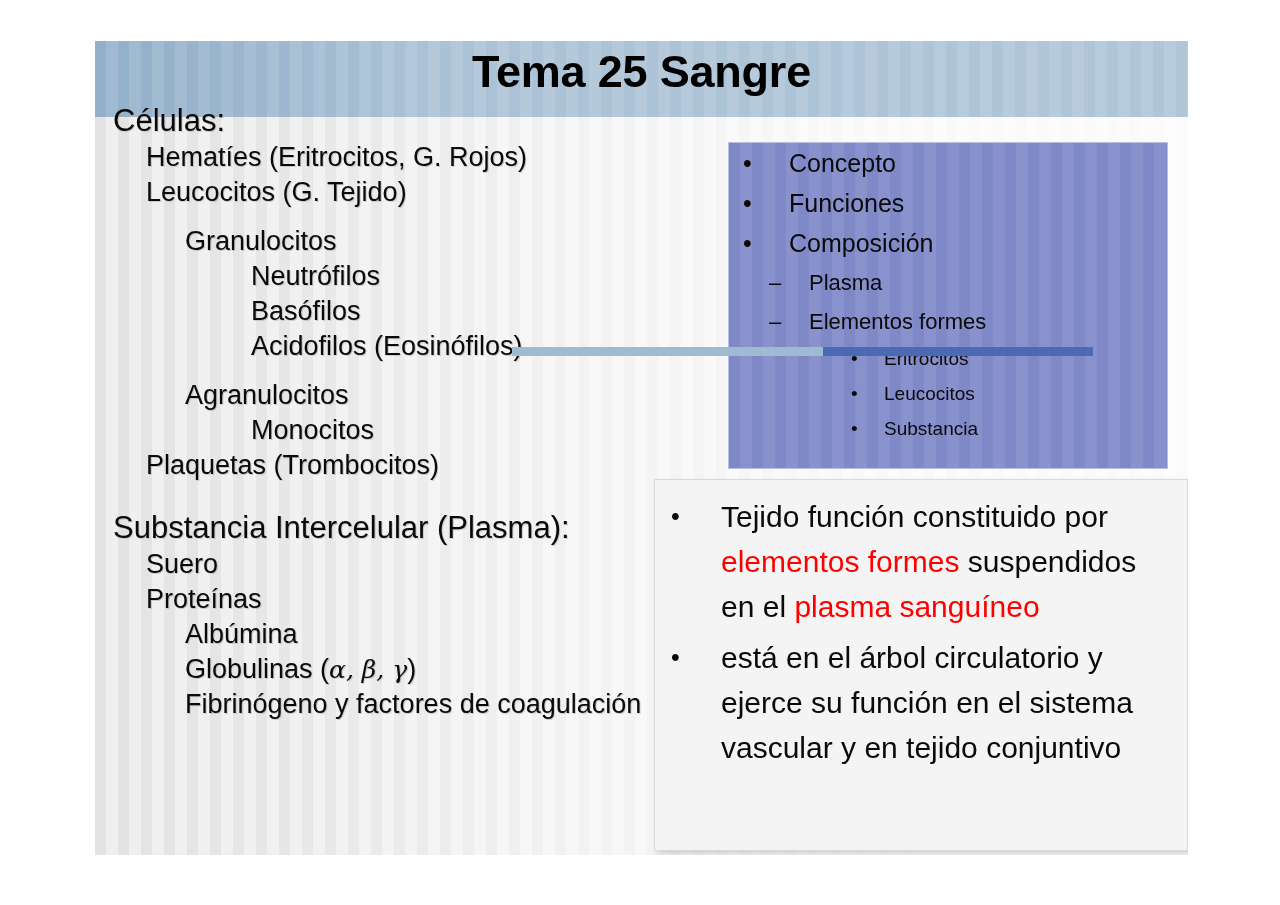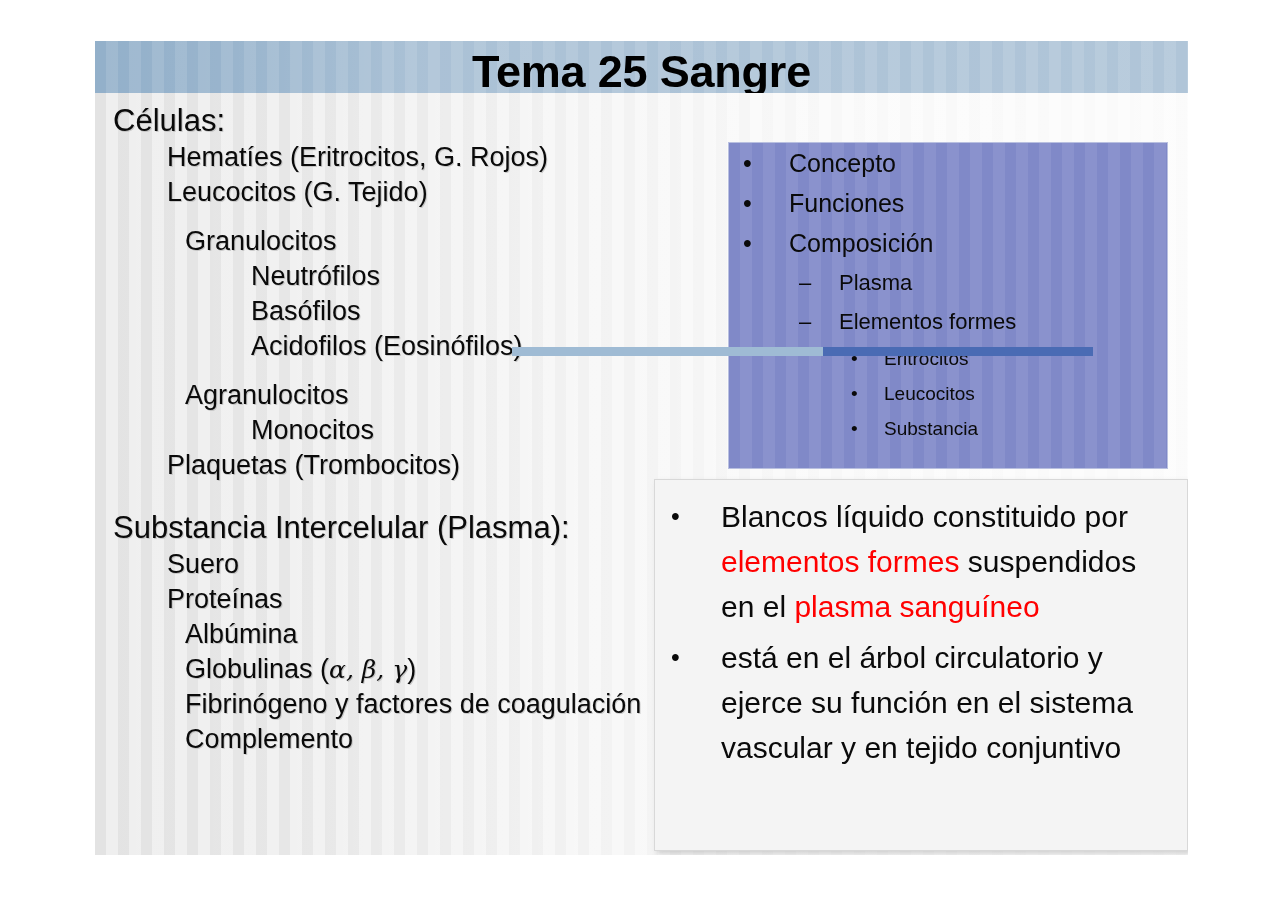--- a/index.html
+++ b/index.html
@@ -43,21 +43,21 @@
         rgba(255,255,255,0.85) 100%);
     pointer-events: none;
   }
 
   
   #title-banner {
     position: absolute;
     left: 0;
     top: 0;
     width: 1093px;
-    height: 52px;
+    height: 76px;
     background:
       repeating-linear-gradient(
         to right,
         #93b0ca 0px, #93b0ca 11px,
         #9fb9d0 11px, #9fb9d0 23px
       );
     overflow: hidden;
   }
   #title-banner-fade {
     position: absolute;
@@ -86,21 +86,21 @@
     top: 61px;
     width: 640px;
     z-index: 3;
   }
   .ln {
     color: #0a0a0a;
     white-space: nowrap;
     text-shadow: 1px 1px 0 rgba(170,170,170,0.55);
   }
   .lvl0 { font-size: 31px; line-height: 38px; padding-left: 18px; }
-  .lvl1 { font-size: 27px; line-height: 35px; padding-left: 72px; }
+  .lvl1 { font-size: 27px; line-height: 35px; padding-left: 51px; }
   .lvl2 { font-size: 27px; line-height: 35px; padding-left: 90px; }
   .lvl3 { font-size: 27px; line-height: 35px; padding-left: 156px; }
   .gap  { height: 14px; }
   .gap-lg { height: 26px; }
   .greek { font-family: "DejaVu Serif", serif; font-style: italic; font-size: 25px; }
 
   
   #blue-box {
     position: absolute;
     left: 633px;
@@ -117,21 +117,21 @@
     box-sizing: border-box;
     z-index: 5;
     overflow: hidden;
   }
   .bb-row {
     color: #0a0a0a;
     white-space: nowrap;
     position: relative;
   }
   .bb-l1 { font-size: 25px; line-height: 40px; padding-left: 14px; }
-  .bb-l2 { font-size: 22px; line-height: 39px; padding-left: 70px; }
+  .bb-l2 { font-size: 22px; line-height: 39px; padding-left: 40px; }
   .bb-l3 { font-size: 19px; line-height: 35px; padding-left: 122px; }
   .bb-bullet { display: inline-block; width: 46px; }
   .bb-bullet2 { display: inline-block; width: 40px; }
   .bb-bullet3 { display: inline-block; width: 33px; }
 
   
   #connector-bar {
     position: absolute;
     left: 417px;
     top: 306px;
@@ -218,21 +218,20 @@
 
     <div class="gap-lg"></div>
 
     <div class="ln lvl0">Substancia Intercelular (Plasma):</div>
     <div class="ln lvl1">Suero</div>
     <div class="ln lvl1">Proteínas</div>
 
     <div class="ln lvl2">Albúmina</div>
     <div class="ln lvl2"><span>Globulinas (</span><span class="greek">α, β, γ</span><span>)</span></div>
     <div class="ln lvl2">Fibrinógeno y factores de coagulación</div>
-    <div class="ln lvl2">Complemento</div>
   </div>
 
   <div id="blue-box">
     <div class="bb-row bb-l1"><span class="bb-bullet">•</span><span>Concepto</span></div>
     <div class="bb-row bb-l1"><span class="bb-bullet">•</span><span>Funciones</span></div>
     <div class="bb-row bb-l1"><span class="bb-bullet">•</span><span>Composición</span></div>
 
     <div class="bb-row bb-l2"><span class="bb-bullet2">–</span><span>Plasma</span></div>
     <div class="bb-row bb-l2"><span class="bb-bullet2">–</span><span>Elementos formes</span></div>
 
@@ -241,21 +240,21 @@
     <div class="bb-row bb-l3"><span class="bb-bullet3">•</span><span>Substancia</span></div>
   </div>
 
   <div id="connector-bar">
     <div id="connector-bar-dark"></div>
   </div>
 
   <div id="white-box">
     <div class="wb-item">
       <span class="wb-bullet">•</span>
-      <span class="wb-text"><span>Blancos líquido constituido por </span><span class="hl">elementos formes</span><span> suspendidos en el </span><span class="hl">plasma sanguíneo</span></span>
+      <span class="wb-text"><span>Tejido función constituido por </span><span class="hl">elementos formes</span><span> suspendidos en el </span><span class="hl">plasma sanguíneo</span></span>
     </div>
     <div class="wb-item">
       <span class="wb-bullet">•</span>
       <span class="wb-text">está en el árbol circulatorio y ejerce su función en el sistema vascular y en tejido conjuntivo</span>
     </div>
   </div>
 
 </div>
 
 </body></html>

